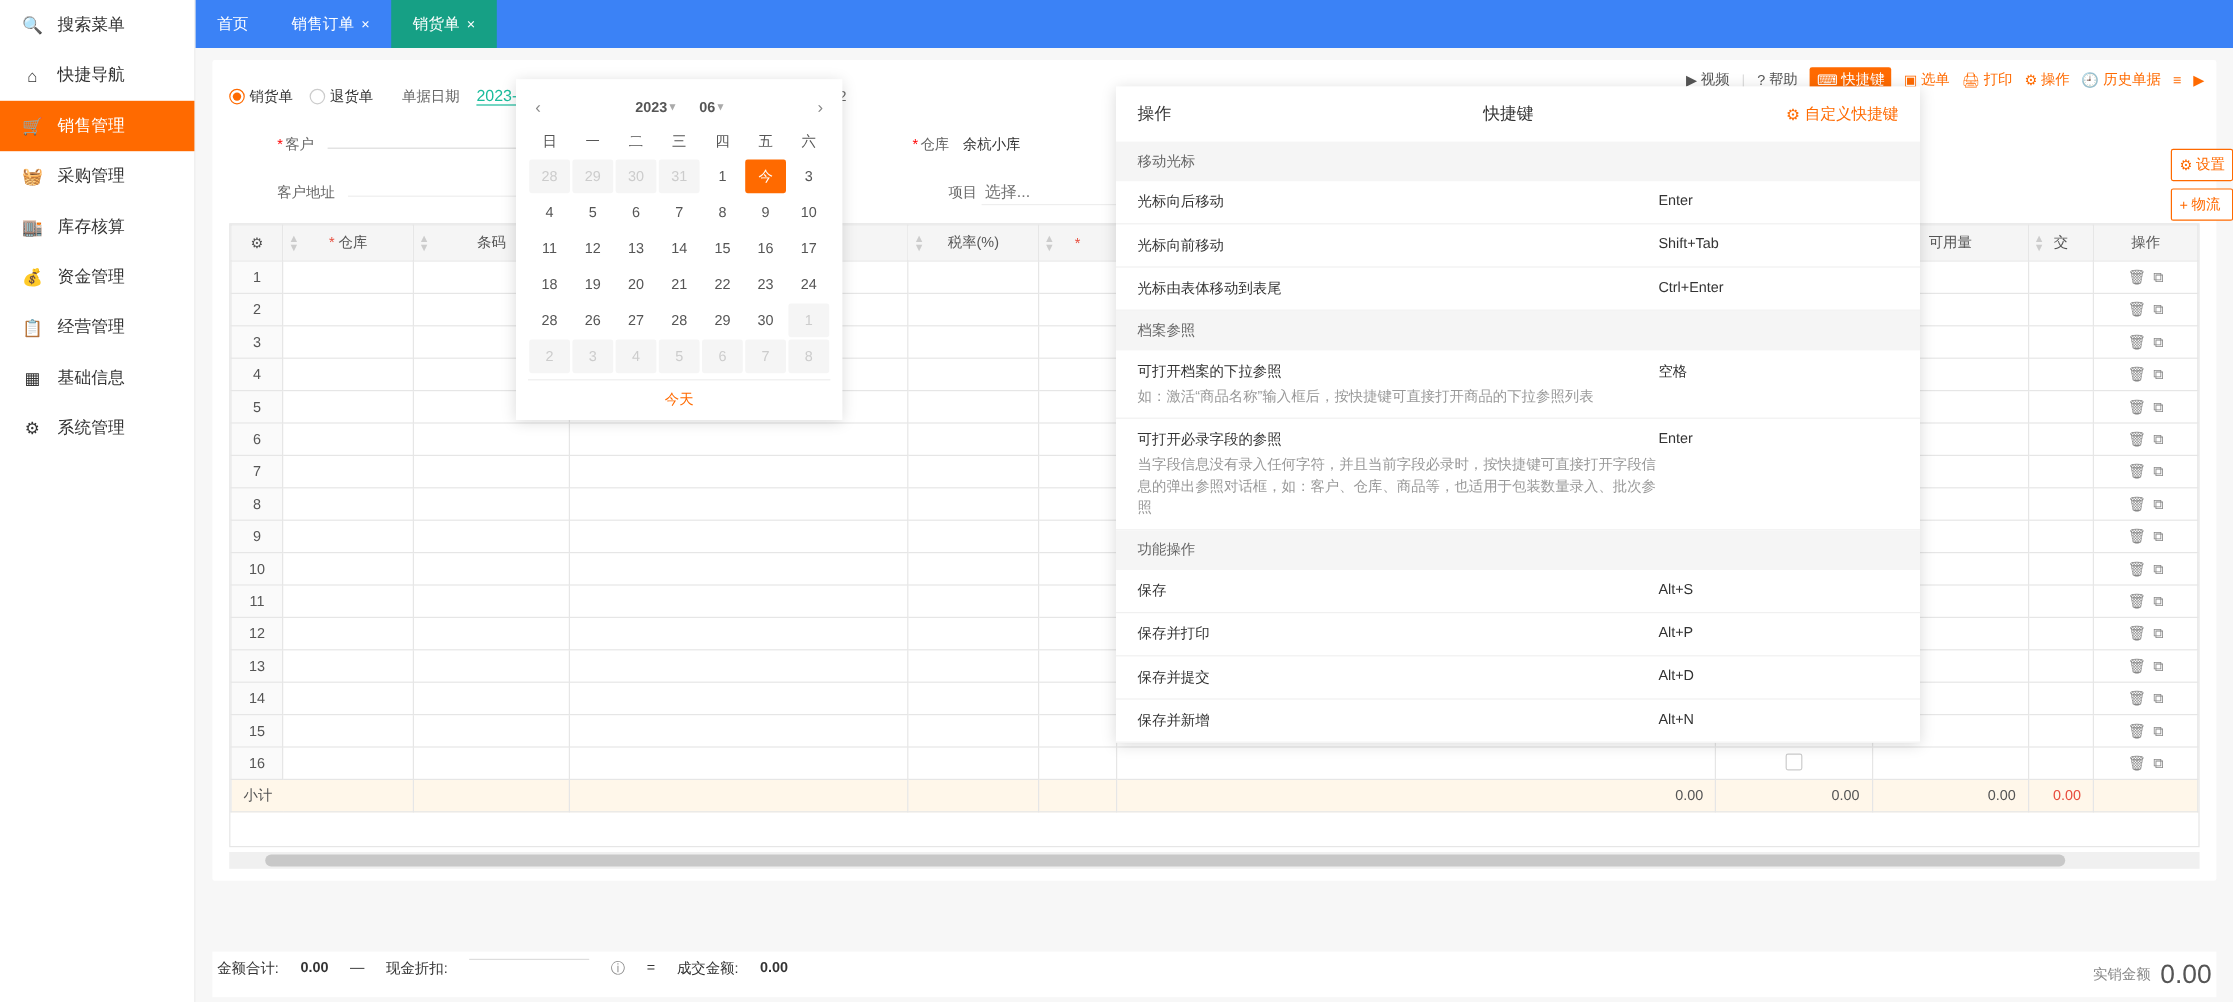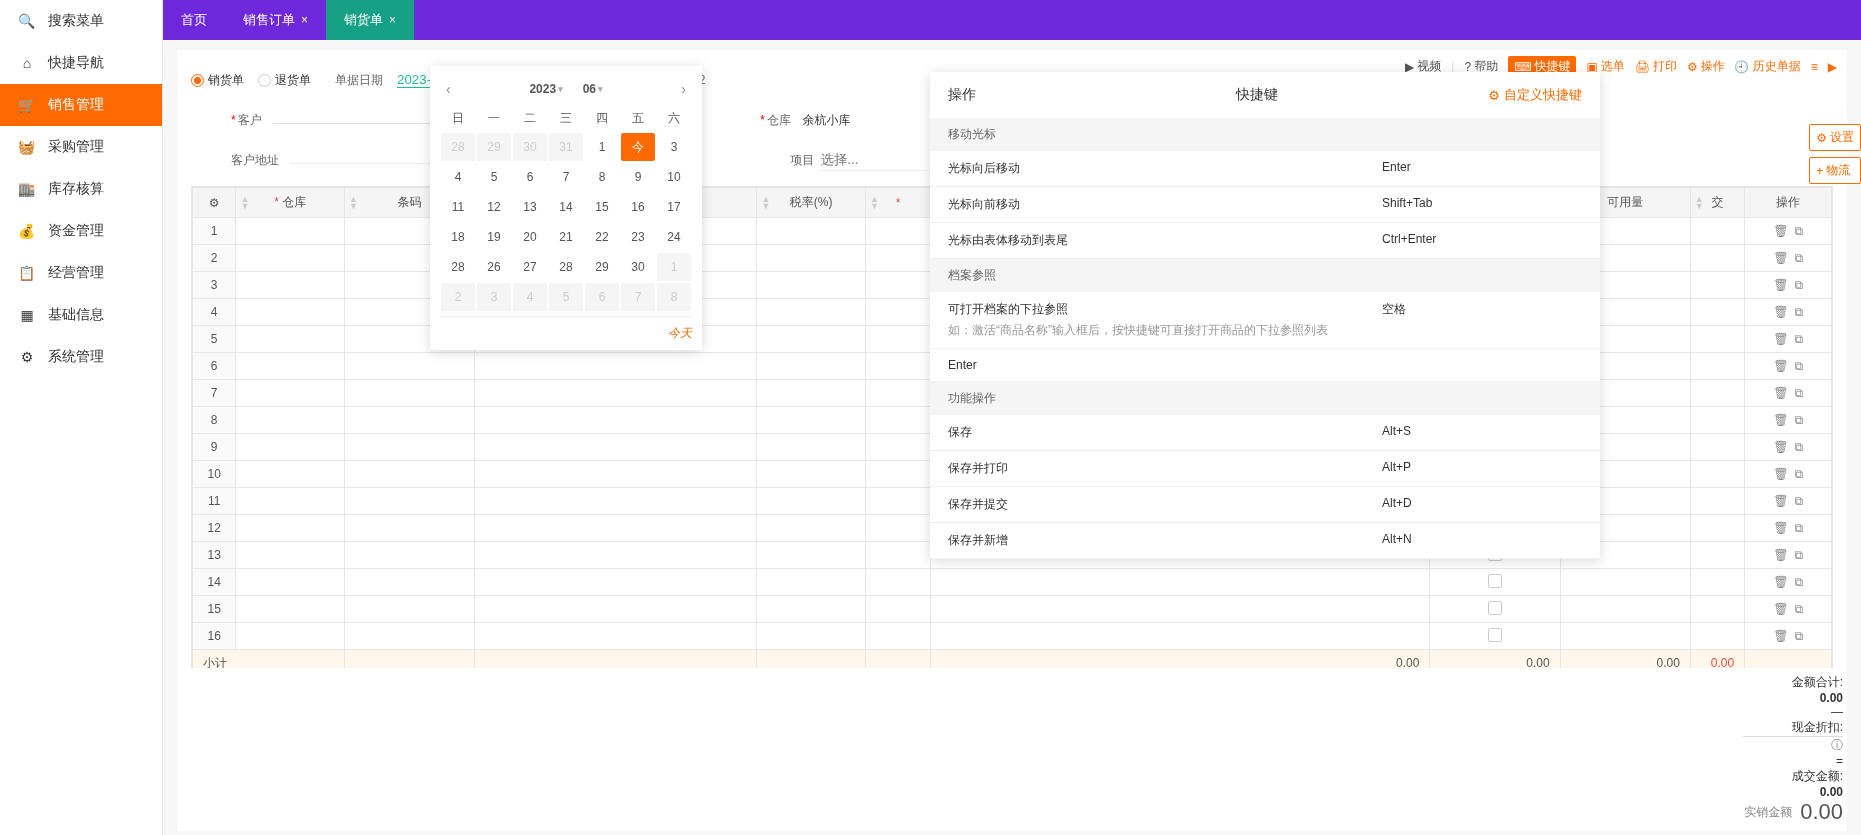--- a/index.html
+++ b/index.html
@@ -5,21 +5,21 @@
 * { margin: 0; padding: 0; box-sizing: border-box; font-family: "Microsoft YaHei", Arial, sans-serif; }
 body { background: #fff; font-size: 12px; color: #333; overflow: hidden; width: 1861px; height: 835px; position: relative; }
 
 
 .sidebar { position: absolute; left: 0; top: 0; width: 163px; height: 100%; background: #fff; border-right: 1px solid #e6e6e6; }
 .sidebar-item { display: flex; align-items: center; padding: 12px 18px; cursor: pointer; font-size: 14px; color: #333; gap: 12px; }
 .sidebar-item.active { background: #ff6a00; color: #fff; }
 .sidebar-item .icon { width: 18px; height: 18px; display: flex; align-items: center; justify-content: center; }
 
 
-.topbar { position: absolute; left: 163px; top: 0; right: 0; height: 40px; background: #6d28d9; display: flex; align-items: stretch; }
+.topbar { position: absolute; left: 163px; top: 0; right: 0; height: 40px; background: #3b82f6; display: flex; align-items: stretch; }
 .top-tab { padding: 0 18px; display: flex; align-items: center; color: #fff; font-size: 13px; cursor: pointer; position: relative; gap: 6px; }
 .top-tab.active { background: #16a085; }
 .tab-close { font-size: 12px; cursor: pointer; }
 
 
 .main { position: absolute; left: 163px; top: 40px; right: 0; bottom: 0; background: #f7f7f7; padding: 10px 14px; }
 .white-card { background: #fff; padding: 10px 14px; border-radius: 2px; }
 
 
 .filter-row { display: flex; align-items: center; gap: 10px; height: 40px; position: relative; }
@@ -67,35 +67,35 @@
 .cal-head { display:flex; align-items:center; justify-content:space-between; height:30px; }
 .cal-head .nav { cursor:pointer; color:#888; font-size:14px; padding:0 6px;}
 .cal-head .title { display:flex; gap:20px; color:#555; font-weight:bold;}
 .cal-head .title span { display:flex; align-items:center; gap:2px;}
 .cal-head .chev { font-size:9px; color:#aaa;}
 .cal-grid { display:grid; grid-template-columns:repeat(7,1fr); text-align:center; }
 .cal-grid .dow { color:#555; height:28px; line-height:28px; font-size:12px;}
 .cal-grid .day { height:28px; line-height:28px; font-size:12px; color:#555; cursor:pointer; border-radius:2px; margin:1px;}
 .cal-grid .day.prev, .cal-grid .day.next { color:#ccc; background:#f5f5f5;}
 .cal-grid .day.today-tag { background:#ff6a00; color:#fff;}
-.cal-foot { text-align:right; padding:8px 0; border-top:1px solid #eee; margin-top:4px;font-style:italic;}
+.cal-foot { text-align:center; padding:8px 0; border-top:1px solid #eee; margin-top:4px;}
 .cal-foot a { color:#ff6a00; cursor:pointer; }
 
 
 .hotkey-panel { position:absolute; left:930px; top:72px; width:670px; background:#fff; box-shadow:0 2px 12px rgba(0,0,0,.15); z-index:50; max-height:560px; overflow:auto;}
 .hk-head { display:flex; justify-content:space-between; align-items:center; padding:14px 18px; font-size:14px;}
 .hk-head .custom { color:#ff6a00; display:flex; align-items:center; gap:4px; cursor:pointer; font-size:13px;}
 .hk-section { background:#f5f5f5; padding:8px 18px; color:#666;}
 .hk-row { display:flex; padding:9px 18px; border-bottom:1px solid #f0f0f0; align-items:flex-start;}
 .hk-row .op { flex:1; color:#333;}
 .hk-row .op .desc { color:#999; font-size:12px; margin-top:3px; line-height:1.5;}
 .hk-row .key { width:200px; color:#333;}
 
 
-.footer { position:absolute; left:14px; right:14px; bottom:4px; display:flex; align-items:flex-end; background:#fff; padding:6px 4px;flex-direction:column;}
+.footer { position:absolute; left:14px; right:14px; bottom:4px; display:flex; align-items:flex-start; gap:18px; background:#fff; padding:6px 4px;}
 .footer .fval { font-weight:bold;}
 .footer .cashdisc { border-bottom:1px solid #ddd; width:100px; display:inline-block;}
 .footer .right { margin-left:auto; display:flex; align-items:center; gap:8px;}
 .footer .bignum { font-size:22px; color:#555; font-weight:300;}
 .scrollbar { height:14px; background:#f0f0f0; margin-top:4px; position:relative;}
 .scrollbar .thumb { position:absolute; left:30px; top:2px; height:10px; width:1500px; background:#c8c8c8; border-radius:5px;}
 </style>
 </head>
 <body>
 
@@ -579,20 +579,24 @@
       </div>
       <div class="hk-section">档案参照</div>
       <div class="hk-row">
         <div class="op">
           <div>可打开档案的下拉参照</div>
           <div class="desc">如：激活“商品名称”输入框后，按快捷键可直接打开商品的下拉参照列表</div>
         </div>
         <div class="key">空格</div>
       </div>
       <div class="hk-row">
+        <div class="op">
+          <div>可打开必录字段的参照</div>
+          <div class="desc">当字段信息没有录入任何字符，并且当前字段必录时，按快捷键可直接打开字段信息的弹出参照对话框，如：客户、仓库、商品等，也适用于包装数量录入、批次参照</div>
+        </div>
         <div class="key">Enter</div>
       </div>
       <div class="hk-section">功能操作</div>
       <div class="hk-row">
         <div class="op">
           <div>保存</div>
         </div>
         <div class="key">Alt+S</div>
       </div>
       <div class="hk-row">

